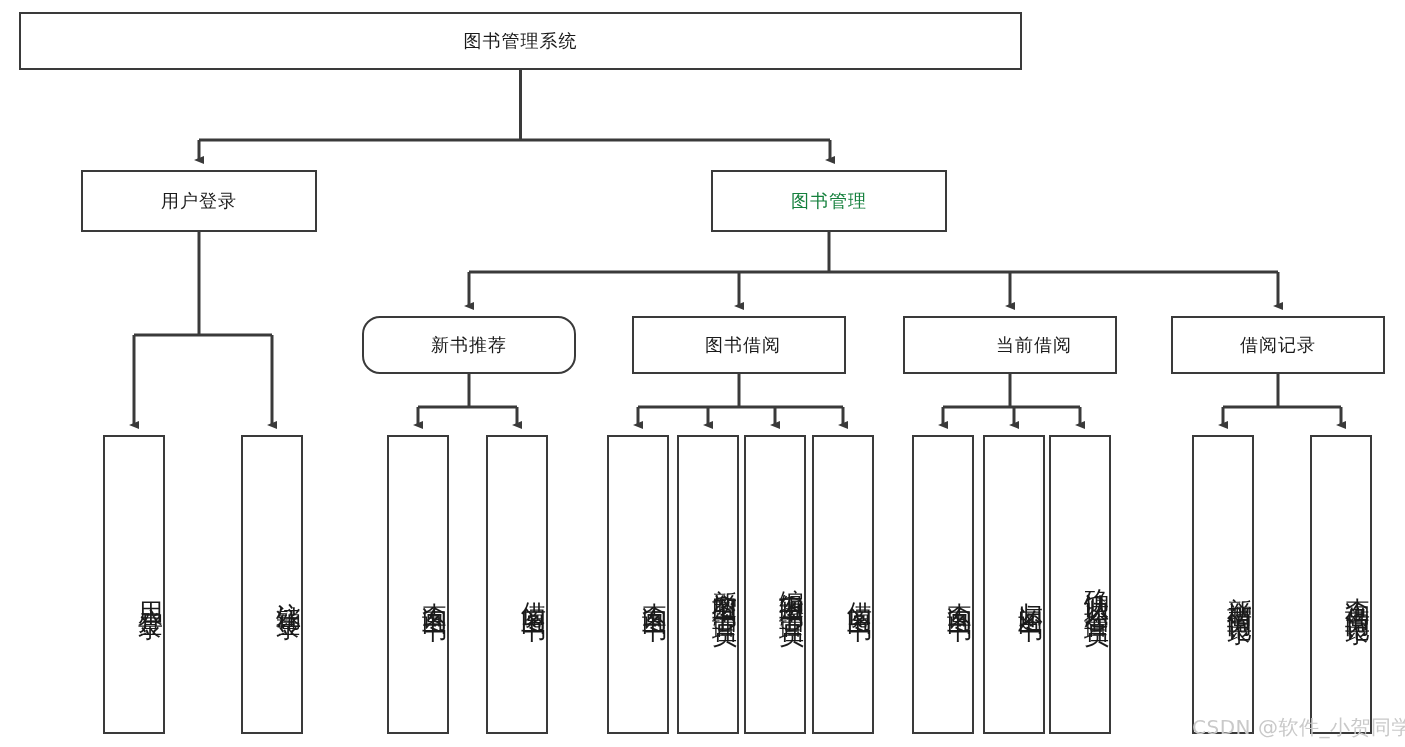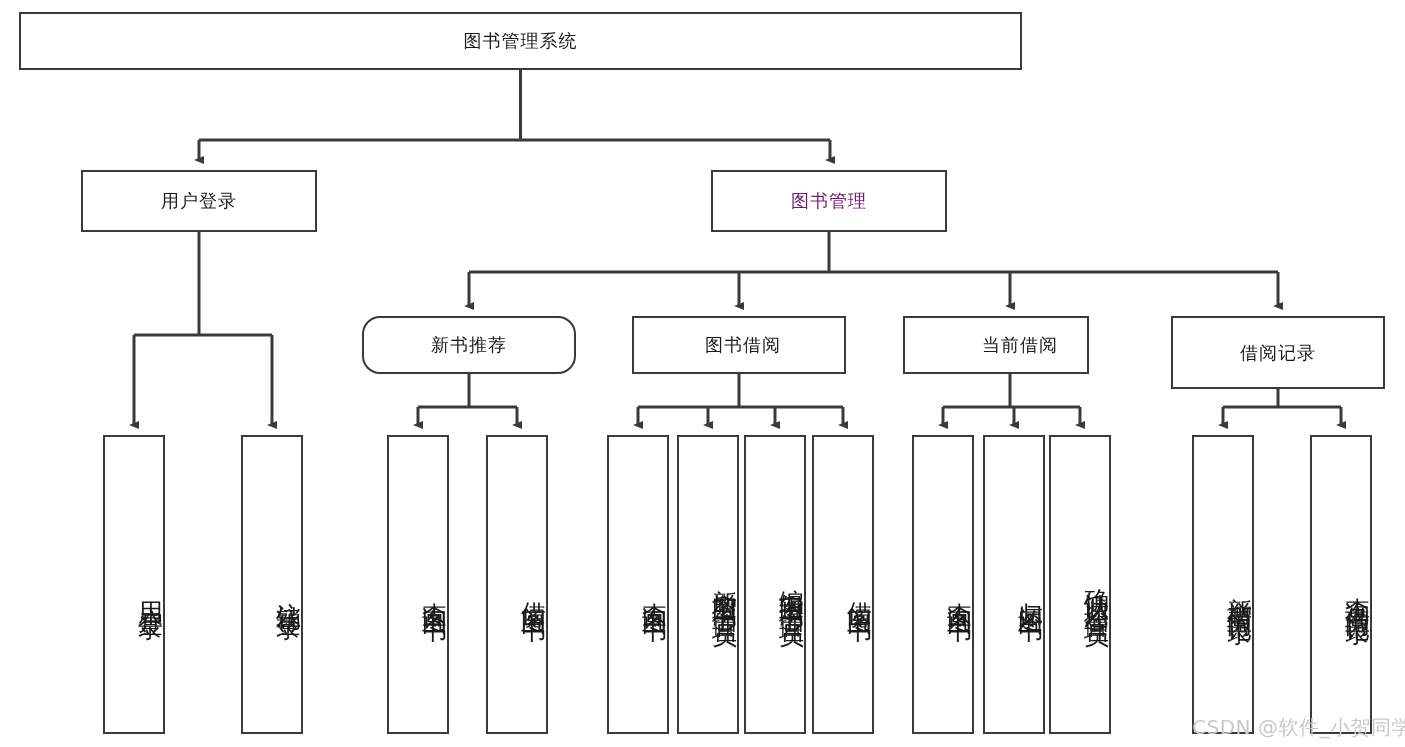--- a/index.html
+++ b/index.html
@@ -120,34 +120,34 @@
     </g>
   </svg>
 
   <div class="node horiz" id="node-root" style="left: 19px; top: 12px; width: 1003px; height: 58px; border-color: rgb(58, 58, 58); color: rgb(26, 26, 26); background: rgb(255, 255, 255);">
     <span>图书管理系统</span>
   </div>
 
   <div class="node horiz" id="node-l2-0" style="left: 81px; top: 170px; width: 236px; height: 62px; border-color: rgb(58, 58, 58); color: rgb(26, 26, 26); background: rgb(255, 255, 255);">
     <span>用户登录</span>
   </div>
-  <div class="node horiz" id="node-l2-1" style="left: 711px; top: 170px; width: 236px; height: 62px; border-color: rgb(58, 58, 58); color: #701a75; background: rgb(255, 255, 255);">
+  <div class="node horiz" id="node-l2-1" style="left: 711px; top: 170px; width: 236px; height: 62px; border-color: rgb(58, 58, 58); color: #15803d; background: rgb(255, 255, 255);">
     <span>图书管理</span>
   </div>
 
   <div class="node horiz" id="node-l3-0" style="left: 362px; top: 316px; width: 214px; height: 58px; border-color: rgb(58, 58, 58); color: rgb(26, 26, 26); background: rgb(255, 255, 255); border-radius: 18px;">
     <span>新书推荐</span>
   </div>
   <div class="node horiz" id="node-l3-1" style="left: 632px; top: 316px; width: 214px; height: 58px; border-color: rgb(58, 58, 58); color: rgb(26, 26, 26); background: rgb(255, 255, 255); padding-left: 8px;">
     <span>图书借阅</span>
   </div>
-  <div class="node horiz" id="node-l3-2" style="left: 903px; top: 316px; width: 186px; height: 58px; border-color: rgb(58, 58, 58); color: rgb(26, 26, 26); background: rgb(255, 255, 255); padding-left: 48px;">
+  <div class="node horiz" id="node-l3-2" style="left: 903px; top: 316px; width: 214px; height: 58px; border-color: rgb(58, 58, 58); color: rgb(26, 26, 26); background: rgb(255, 255, 255); padding-left: 48px;">
     <span>当前借阅</span>
   </div>
-  <div class="node horiz" id="node-l3-3" style="left: 1171px; top: 316px; width: 214px; height: 73px; border-color: rgb(58, 58, 58); color: rgb(26, 26, 26); background: rgb(255, 255, 255);">
+  <div class="node horiz" id="node-l3-3" style="left: 1171px; top: 316px; width: 214px; height: 58px; border-color: rgb(58, 58, 58); color: rgb(26, 26, 26); background: rgb(255, 255, 255);">
     <span>借阅记录</span>
   </div>
 
   <div class="node vert" id="node-leaf-0" style="left: 103px; top: 435px; width: 62px; height: 299px; border-color: rgb(58, 58, 58); color: rgb(26, 26, 26); background: rgb(255, 255, 255);">
     <span class="vlabel">用户登录</span>
   </div>
   <div class="node vert" id="node-leaf-1" style="left: 241px; top: 435px; width: 62px; height: 299px; border-color: rgb(58, 58, 58); color: rgb(26, 26, 26); background: rgb(255, 255, 255);">
     <span class="vlabel">注销登录</span>
   </div>
   <div class="node vert" id="node-leaf-2" style="left: 387px; top: 435px; width: 62px; height: 299px; border-color: rgb(58, 58, 58); color: rgb(26, 26, 26); background: rgb(255, 255, 255);">

